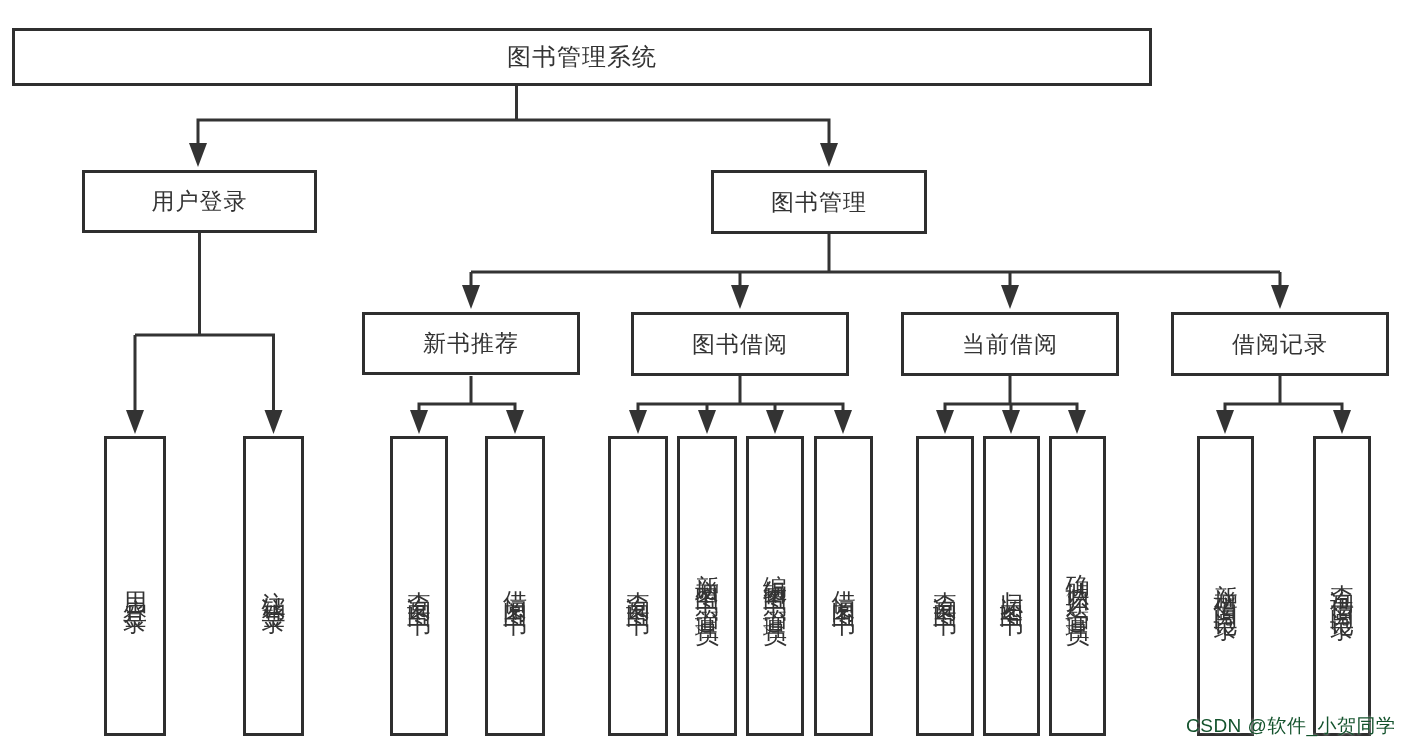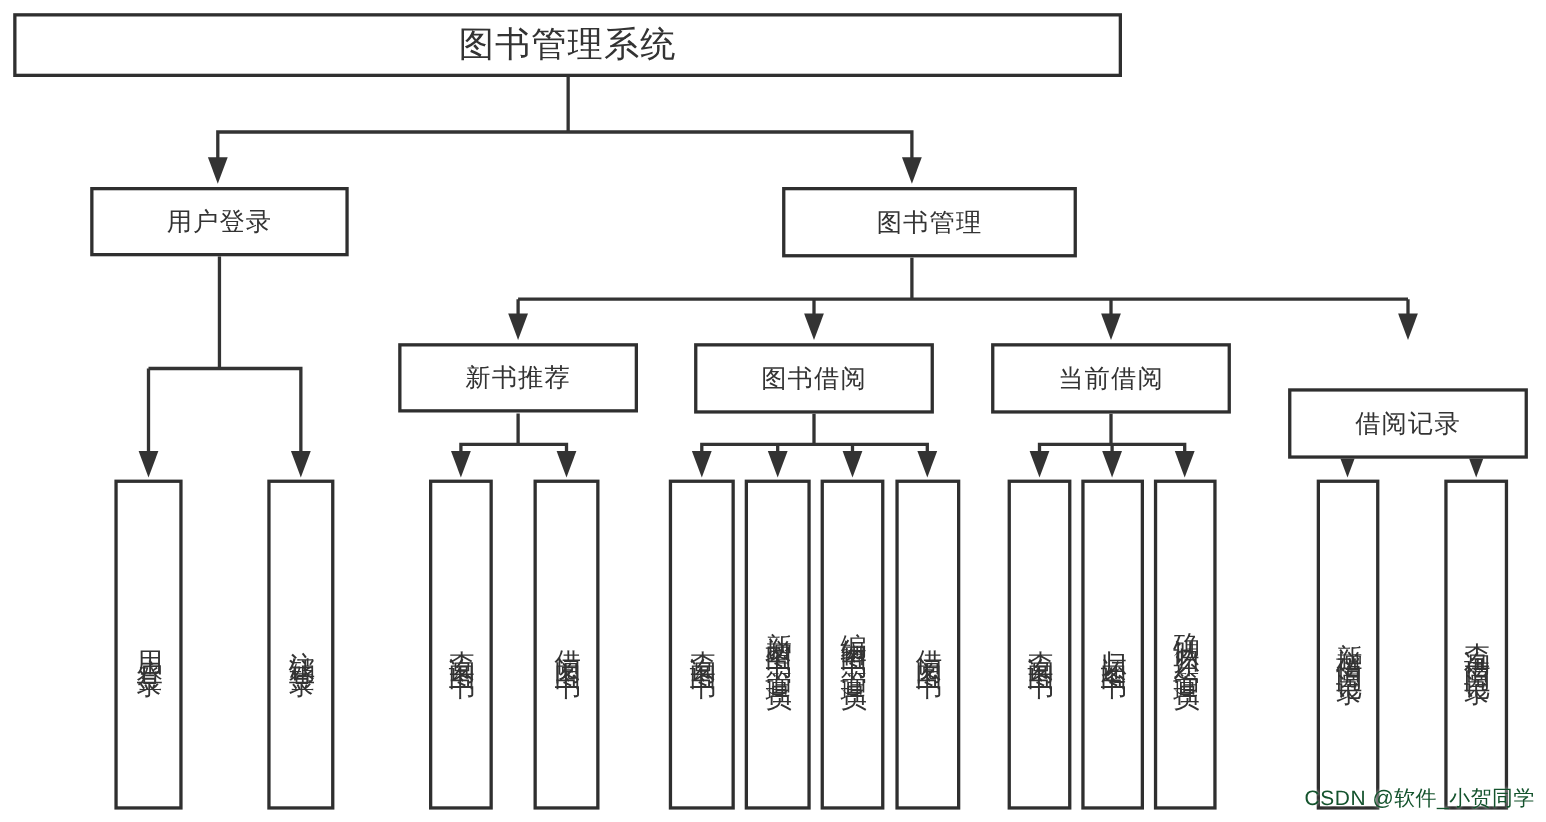--- a/index.html
+++ b/index.html
@@ -30,22 +30,22 @@
     align-items: center;
     justify-content: center;
     color: #333333;
   }
   .h-node {
     font-size: 23px;
     letter-spacing: 1px;
     white-space: nowrap;
   }
   .root-node {
-    left: 12px; top: 12px; width: 1008px; height: 58px;
-    font-size: 32px;
+    left: 12px; top: 28px; width: 1140px; height: 58px;
+    font-size: 24px;
   }
   .leaf-node {
     top: 436px;
     height: 300px;
   }
   .leaf-node span {
     writing-mode: vertical-rl;
     text-orientation: mixed;
     font-size: 24px;
     line-height: 1.0;
@@ -124,26 +124,26 @@
       <polygon points="1002,410 1020,410 1011,434"></polygon>
       <polygon points="1068,410 1086,410 1077,434"></polygon>
       <polygon points="1216,410 1234,410 1225,434"></polygon>
       <polygon points="1333,410 1351,410 1342,434"></polygon>
     </g>
   </svg>
 
   <div class="node h-node root-node">图书管理系统</div>
 
   <div class="node h-node" style="left:82px; top:170px; width:235px; height:63px;">用户登录</div>
-  <div class="node h-node" style="left:711px; top:170px; width:268px; height:64px;">图书管理</div>
+  <div class="node h-node" style="left:711px; top:170px; width:216px; height:64px;">图书管理</div>
 
   <div class="node h-node" style="left:362px; top:312px; width:218px; height:63px;">新书推荐</div>
   <div class="node h-node" style="left:901px; top:312px; width:218px; height:64px;">当前借阅</div>
   <div class="node h-node" style="left:631px; top:312px; width:218px; height:64px;">图书借阅</div>
-  <div class="node h-node" style="left:1171px; top:312px; width:218px; height:64px;margin-top:41px;">借阅记录</div>
+  <div class="node h-node" style="left:1171px; top:312px; width:218px; height:64px;">借阅记录</div>
 
   <div class="node leaf-node" style="left:104px; width:62px;">
     <span>用户登录</span>
   </div>
   <div class="node leaf-node" style="left:243px; width:61px;">
     <span>注销登录</span>
   </div>
 
   <div class="node leaf-node" style="left:390px; width:58px;">
     <span>查询图书</span>

